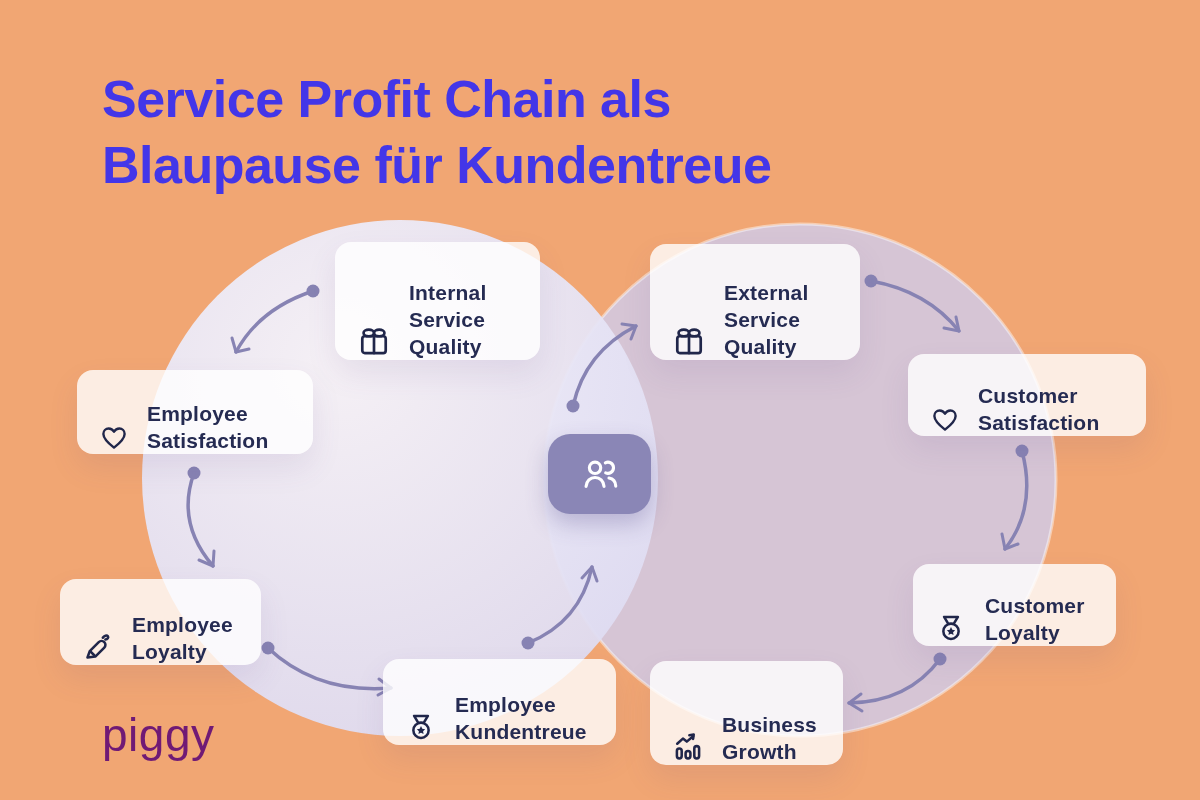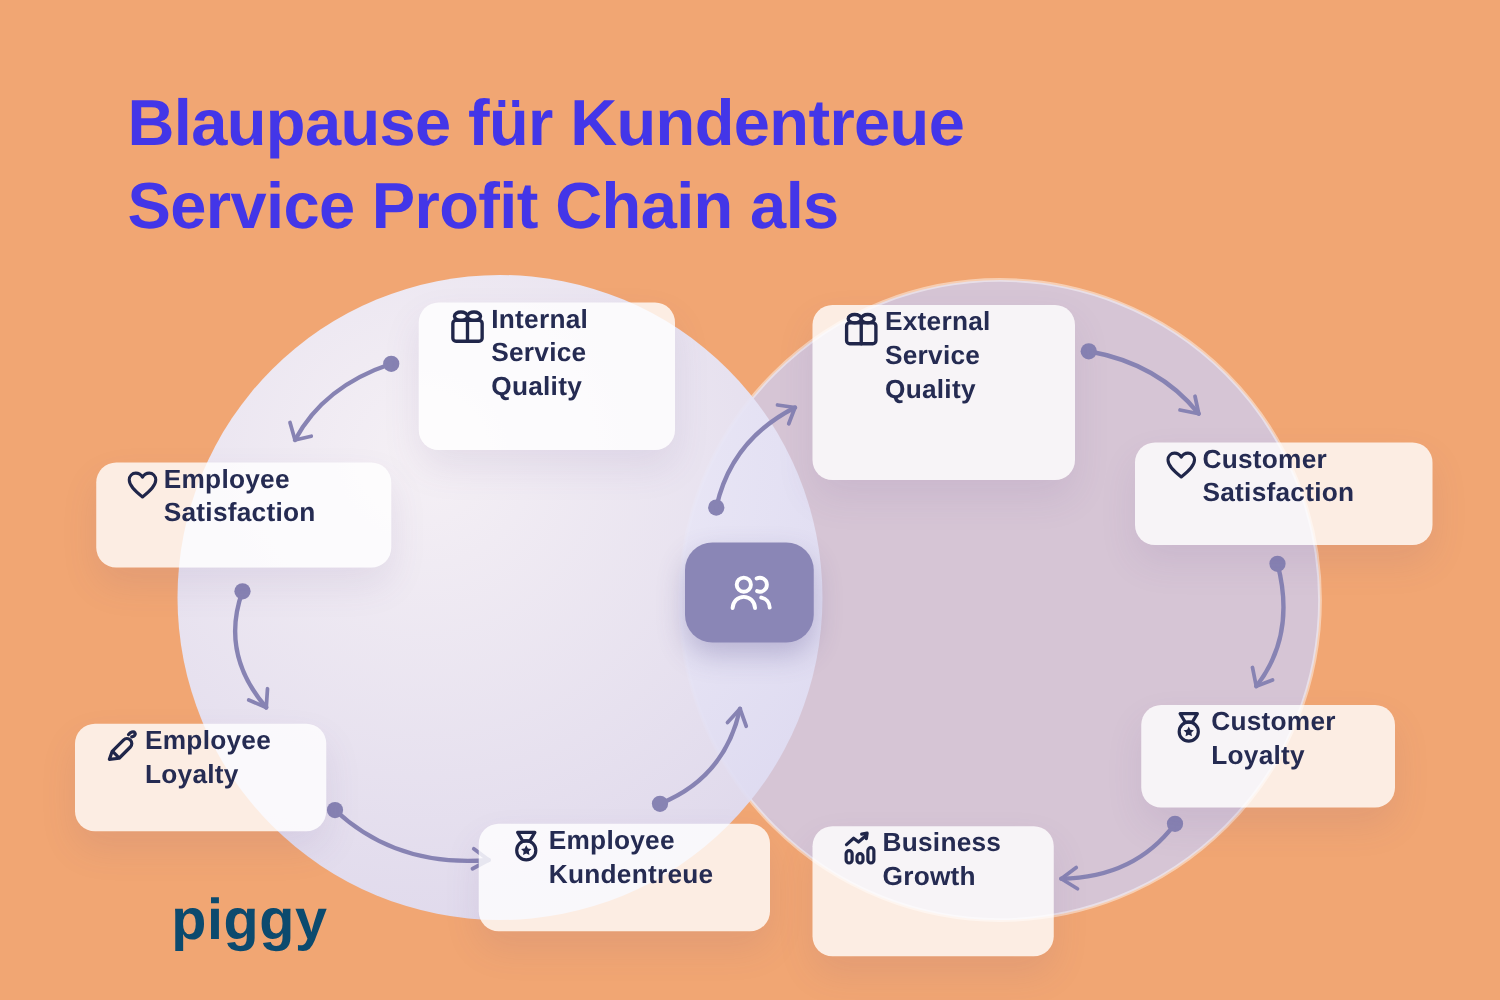--- a/index.html
+++ b/index.html
@@ -9,35 +9,35 @@
     font-family:"Liberation Sans",sans-serif;
   }
   .layer{position:absolute;left:0;top:0;pointer-events:none;}
   .title{
     position:absolute;left:102px;top:66px;
     font-size:52px;font-weight:700;line-height:66px;letter-spacing:-0.5px;
     color:var(--title,#4336e8);
   }
   .logo{
     position:absolute;left:102px;top:708px;
-    font-size:46px;font-weight:700;color:#0c4a6e;letter-spacing:0.5px;margin-left:35px;
+    font-size:46px;font-weight:400;color:#701a75;letter-spacing:0.5px;
   }
   .card{
     position:absolute;box-sizing:border-box;
-    display:flex;align-items:flex-start;padding:0 20px;
+    display:flex;align-items:flex-end;gap:16px;padding:0 20px;
     background:var(--cardbg,rgba(255,255,255,0.8));
     border-radius:16px;
     color:var(--cardtext,#252b52);
     box-shadow:0 14px 30px rgba(95,70,140,0.10);
   }
   .card .ln{display:block;font-size:21px;font-weight:700;line-height:27px;letter-spacing:0.2px;}
   .icon{display:flex;align-items:center;justify-content:center;color:#20264a;}
   .icon svg{display:block;}
   .pos-isq{left:335px;top:242px;width:205px;height:118px;}
-  .pos-esq{left:650px;top:244px;width:210px;height:140px;}
+  .pos-esq{left:650px;top:244px;width:210px;height:116px;}
   .pos-es {left:77px; top:370px;width:236px;height:84px;}
   .pos-cs {left:908px;top:354px;width:238px;height:82px;}
   .pos-el {left:60px; top:579px;width:201px;height:86px;}
   .pos-cl {left:913px;top:564px;width:203px;height:82px;}
   .pos-ep {left:383px;top:659px;width:233px;height:86px;}
   .pos-bg {left:650px;top:661px;width:193px;height:104px;}
   .center-box{
     position:absolute;left:548px;top:434px;width:103px;height:80px;
     border-radius:22px;background:var(--centerbox,#8a86b6);
     display:flex;align-items:center;justify-content:center;
@@ -100,22 +100,22 @@
       <path class="head" d="M1002,534 L1005,549 L1018,544"></path>
     </g>
     <g>
       <circle class="dot" cx="940" cy="659" r="6.5"></circle>
       <path class="arrow" d="M940,659 Q908,702 849,703"></path>
       <path class="head" d="M861,694 L849,703 L862,711"></path>
     </g>
   </svg>
 
   <div class="title">
+    <div>Service Profit Chain als</div>
     <div>Blaupause für Kundentreue</div>
-    <div>Service Profit Chain als</div>
   </div>
 
   <div class="card pos-isq">
     <span class="icon">
       <svg width="38" height="38" viewBox="0 0 24 24" stroke="currentColor" stroke-width="1.7" fill="none" stroke-linecap="round">
         <ellipse cx="8.7" cy="6.9" rx="3.3" ry="2.1"></ellipse>
           <ellipse cx="15.3" cy="6.9" rx="3.3" ry="2.1"></ellipse>
         <rect x="4.6" y="9" width="14.8" height="10.6" rx="1.6"></rect>
           <line x1="12" y1="9" x2="12" y2="19.6"></line>
       </svg>

